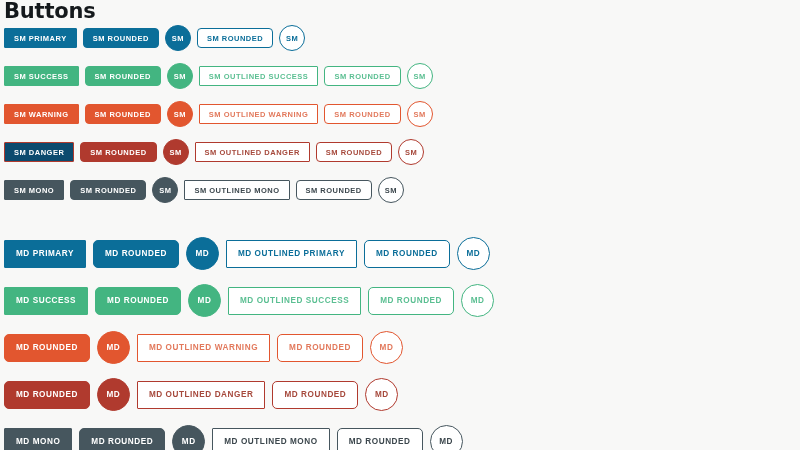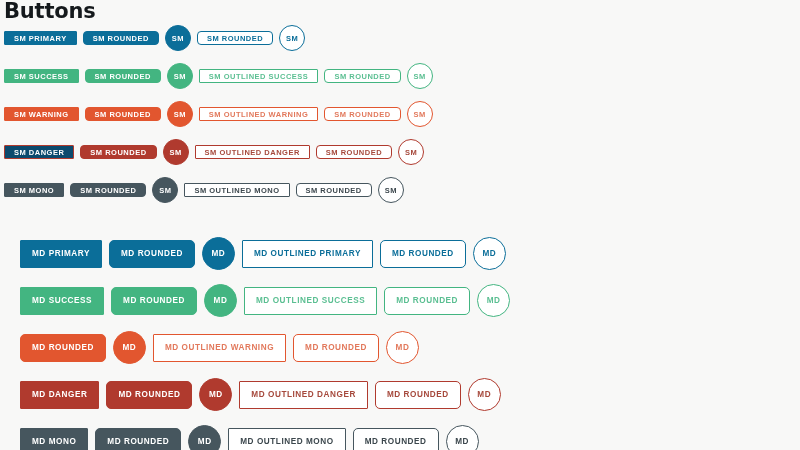--- a/index.html
+++ b/index.html
@@ -53,21 +53,21 @@
     text-transform: uppercase;
     border-style: solid;
     background-clip: padding-box;
     cursor: pointer;
     user-select: none;
     text-align: center;
   }
 
   
   .sz-sm {
-    height: 14px;
+    height: 20px;
     font-size: 7.5px;
     letter-spacing: 0.5px;
     padding: 0 9px;
     border-width: 1px;
   }
   .sz-sm.shape-circle {
     width: 26px;
     height: 26px;
     padding: 0;
     border-radius: 50%;
@@ -90,21 +90,21 @@
   
   .shape-square  { border-radius: 1px; }
   .shape-rounded { border-radius: 4px; }
   .sz-md.shape-rounded { border-radius: 5px; }
 
   
   .btn + .btn { margin-left: 6px; }
   .sz-md + .sz-md { margin-left: 7px; }
 
   .row-gap-sm  { margin-bottom: 12px; }
-  .row-gap-md  { margin-bottom: 14px; margin-left: 16px; }
+  .row-gap-md  { margin-bottom: 14px; }
 
   .group-gap   { height: 22px; }
 
   .title-gap { height: 4px; }
 </style>
 </head>
 <body>
 
 <div id="page-root">
 
@@ -173,21 +173,20 @@
           <button class="btn sz-md shape-circle" style="background: rgb(255, 255, 255); border-color: rgb(67, 181, 129); color: rgb(91, 191, 146);">MD</button>
         </div>
         <div class="btn-row row-gap-md">
           <button class="btn sz-md shape-rounded" style="background: rgb(226, 86, 47); border-color: rgb(226, 86, 47); color: rgb(255, 255, 255);">MD ROUNDED</button>
           <button class="btn sz-md shape-circle" style="background: rgb(226, 86, 47); border-color: rgb(226, 86, 47); color: rgb(255, 255, 255);">MD</button>
           <button class="btn sz-md shape-square" style="background: rgb(255, 255, 255); border-color: rgb(226, 86, 47); color: rgb(226, 121, 92);">MD OUTLINED WARNING</button>
           <button class="btn sz-md shape-rounded" style="background: rgb(255, 255, 255); border-color: rgb(226, 86, 47); color: rgb(226, 121, 92);">MD ROUNDED</button>
           <button class="btn sz-md shape-circle" style="background: rgb(255, 255, 255); border-color: rgb(226, 86, 47); color: rgb(226, 121, 92);">MD</button>
         </div>
         <div class="btn-row row-gap-md">
-          <button class="btn sz-md shape-square" style="background: rgb(176, 58, 46); border-color: rgb(176, 58, 46); color: rgb(255, 255, 255);">MD DANGER</button>
           <button class="btn sz-md shape-rounded" style="background: rgb(176, 58, 46); border-color: rgb(176, 58, 46); color: rgb(255, 255, 255);">MD ROUNDED</button>
           <button class="btn sz-md shape-circle" style="background: rgb(176, 58, 46); border-color: rgb(176, 58, 46); color: rgb(255, 255, 255);">MD</button>
           <button class="btn sz-md shape-square" style="background: rgb(255, 255, 255); border-color: rgb(176, 58, 46); color: rgb(166, 73, 60);">MD OUTLINED DANGER</button>
           <button class="btn sz-md shape-rounded" style="background: rgb(255, 255, 255); border-color: rgb(176, 58, 46); color: rgb(166, 73, 60);">MD ROUNDED</button>
           <button class="btn sz-md shape-circle" style="background: rgb(255, 255, 255); border-color: rgb(176, 58, 46); color: rgb(166, 73, 60);">MD</button>
         </div>
         <div class="btn-row row-gap-md">
           <button class="btn sz-md shape-square" style="background: rgb(70, 86, 94); border-color: rgb(70, 86, 94); color: rgb(255, 255, 255);">MD MONO</button>
           <button class="btn sz-md shape-rounded" style="background: rgb(70, 86, 94); border-color: rgb(70, 86, 94); color: rgb(255, 255, 255);">MD ROUNDED</button>
           <button class="btn sz-md shape-circle" style="background: rgb(70, 86, 94); border-color: rgb(70, 86, 94); color: rgb(255, 255, 255);">MD</button>

